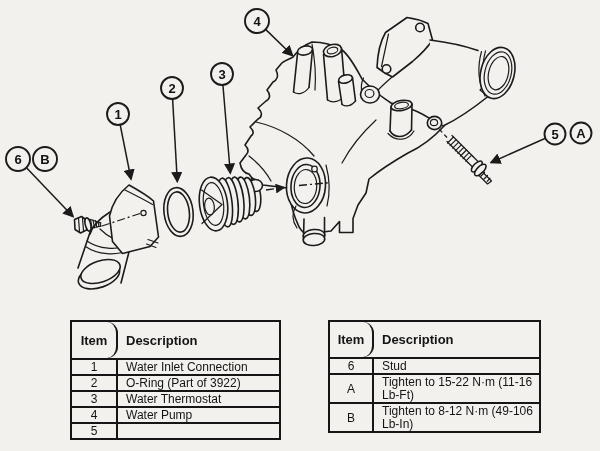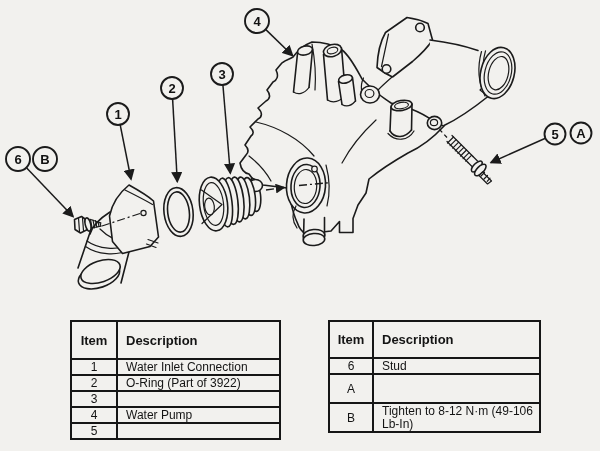--- a/index.html
+++ b/index.html
@@ -28,21 +28,21 @@
     color:#141414;
     box-sizing:border-box;
   }
   .tbl .trow{display:grid;box-sizing:border-box;}
   .tbl-left .trow{grid-template-columns:46px 1fr;}
   .tbl-right .trow{grid-template-columns:44px 1fr;}
   .tbl .trow + .trow{border-top:2px solid #161616;}
   .cell{box-sizing:border-box;display:flex;align-items:center;overflow:hidden;}
   .cell.item{justify-content:center;border-right:2px solid #161616;font-size:12px;}
   .cell.desc{padding-left:8px;padding-right:3px;font-size:12px;line-height:13px;}
-  .hdr .item,.hdr .desc{font-weight:bold;font-size:13px;}
+  .hdr .item,.hdr .desc{font-weight:bold;font-size:13px;border-radius:11px;}
   .tbl-left .hdr{height:36px;}
   .tbl-left .drow{height:16px;}
   .tbl-right .hdr{height:35px;}
   .tbl-right .r-single{height:16px;}
   .tbl-right .r-double{height:29px;}
 </style>
 </head>
 <body>
 
 <div class="stage">
@@ -275,20 +275,21 @@
     <div class="trow drow">
       <div class="cell item">1</div>
       <div class="cell desc">Water Inlet Connection</div>
     </div>
     <div class="trow drow">
       <div class="cell item">2</div>
       <div class="cell desc">O-Ring (Part of 3922)</div>
     </div>
     <div class="trow drow">
       <div class="cell item">3</div>
+      <div class="cell desc">Water Thermostat</div>
     </div>
     <div class="trow drow">
       <div class="cell item">4</div>
       <div class="cell desc">Water Pump</div>
     </div>
     <div class="trow drow">
       <div class="cell item">5</div>
     </div>
   </div>
 
@@ -296,20 +297,21 @@
     <div class="trow hdr">
       <div class="cell item">Item</div>
       <div class="cell desc">Description</div>
     </div>
     <div class="trow r-single">
       <div class="cell item">6</div>
       <div class="cell desc">Stud</div>
     </div>
     <div class="trow r-double">
       <div class="cell item">A</div>
+      <div class="cell desc">Tighten to 15-22 N·m (11-16 Lb-Ft)</div>
     </div>
     <div class="trow r-double">
       <div class="cell item">B</div>
       <div class="cell desc">Tighten to 8-12 N·m (49-106 Lb-In)</div>
     </div>
   </div>
 
 </div>
 
 </body></html>

